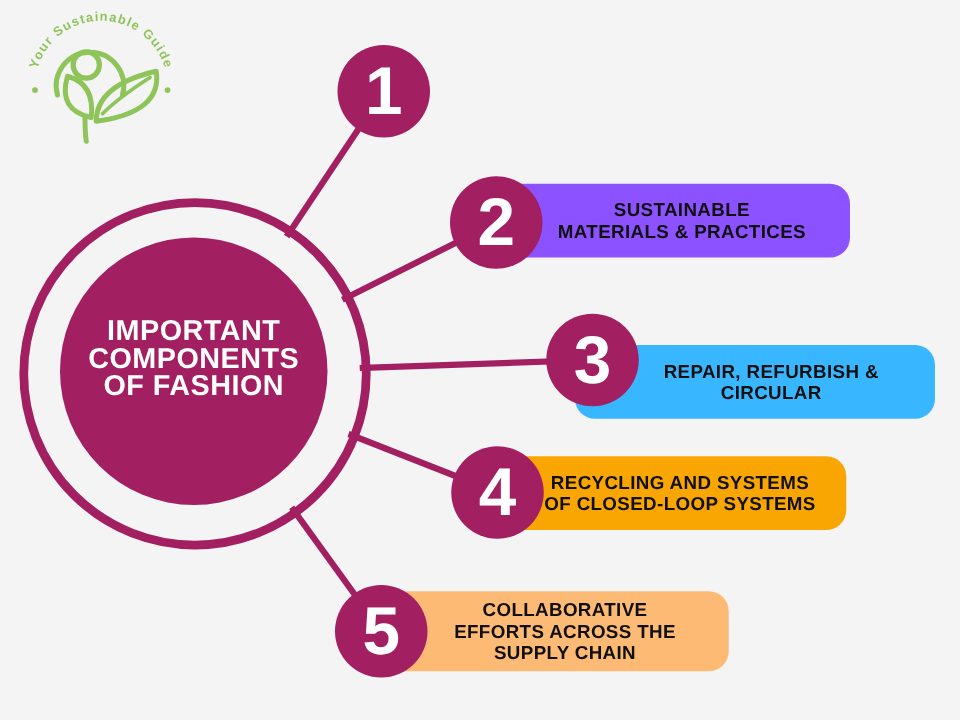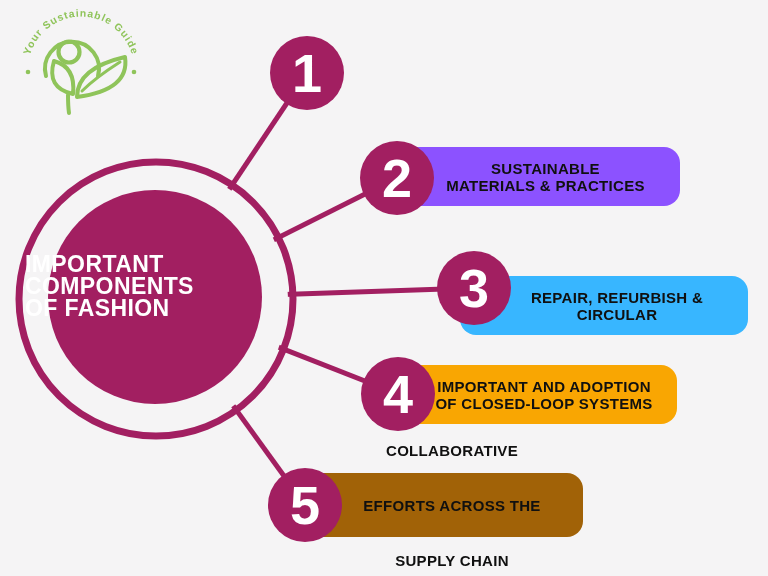--- a/index.html
+++ b/index.html
@@ -4,21 +4,21 @@
 <style>
   html,body{margin:0;padding:0;}
   .canvas{
     position:relative;width:768px;height:576px;overflow:hidden;
     font-family:"Liberation Sans","DejaVu Sans",sans-serif;
   }
   .underlay{position:absolute;left:0;top:0;}
   
   .hub-title{
     position:absolute;left:25px;top:253px;width:260px;
-    text-align:left;color:#ffffff;font-weight:bold;
+    text-align:center;color:#ffffff;font-weight:bold;
     font-size:23px;line-height:22px;letter-spacing:0.4px;
   }
   .hub-title span{display:block;}
   
   .bar{
     position:absolute;border-radius:16px;box-sizing:border-box;
     display:flex;flex-direction:column;justify-content:center;align-items:center;
     padding-left:34px;padding-right:8px;
     text-align:center;color:#101010;font-weight:bold;
     font-size:15px;line-height:17px;letter-spacing:0.3px;
@@ -99,28 +99,28 @@
 
   <div class="bar bar3" style="background-color: rgb(56, 182, 255); margin-top: 17px;">
     <span>REPAIR, REFURBISH &amp;</span>
     <span>CIRCULAR</span>
   </div>
   <div class="num n3" style="background-color: rgb(162, 31, 97);">
     <span>3</span>
   </div>
 
   <div class="bar bar4" style="background-color: rgb(249, 166, 2);">
-    <span>IMPORTANT AND ADOPTION</span>
+    <span>RECYCLING AND SYSTEMS</span>
     <span>OF CLOSED-LOOP SYSTEMS</span>
   </div>
   <div class="num n4" style="background-color: rgb(162, 31, 97);">
     <span>4</span>
   </div>
 
-  <div class="bar bar5" style="background-color: #a16207; gap: 38px;">
+  <div class="bar bar5" style="background-color: #fdba74;">
     <span>COLLABORATIVE</span>
     <span>EFFORTS ACROSS THE</span>
     <span>SUPPLY CHAIN</span>
   </div>
   <div class="num n5" style="background-color: rgb(162, 31, 97);">
     <span>5</span>
   </div>
 
 </div>
 

